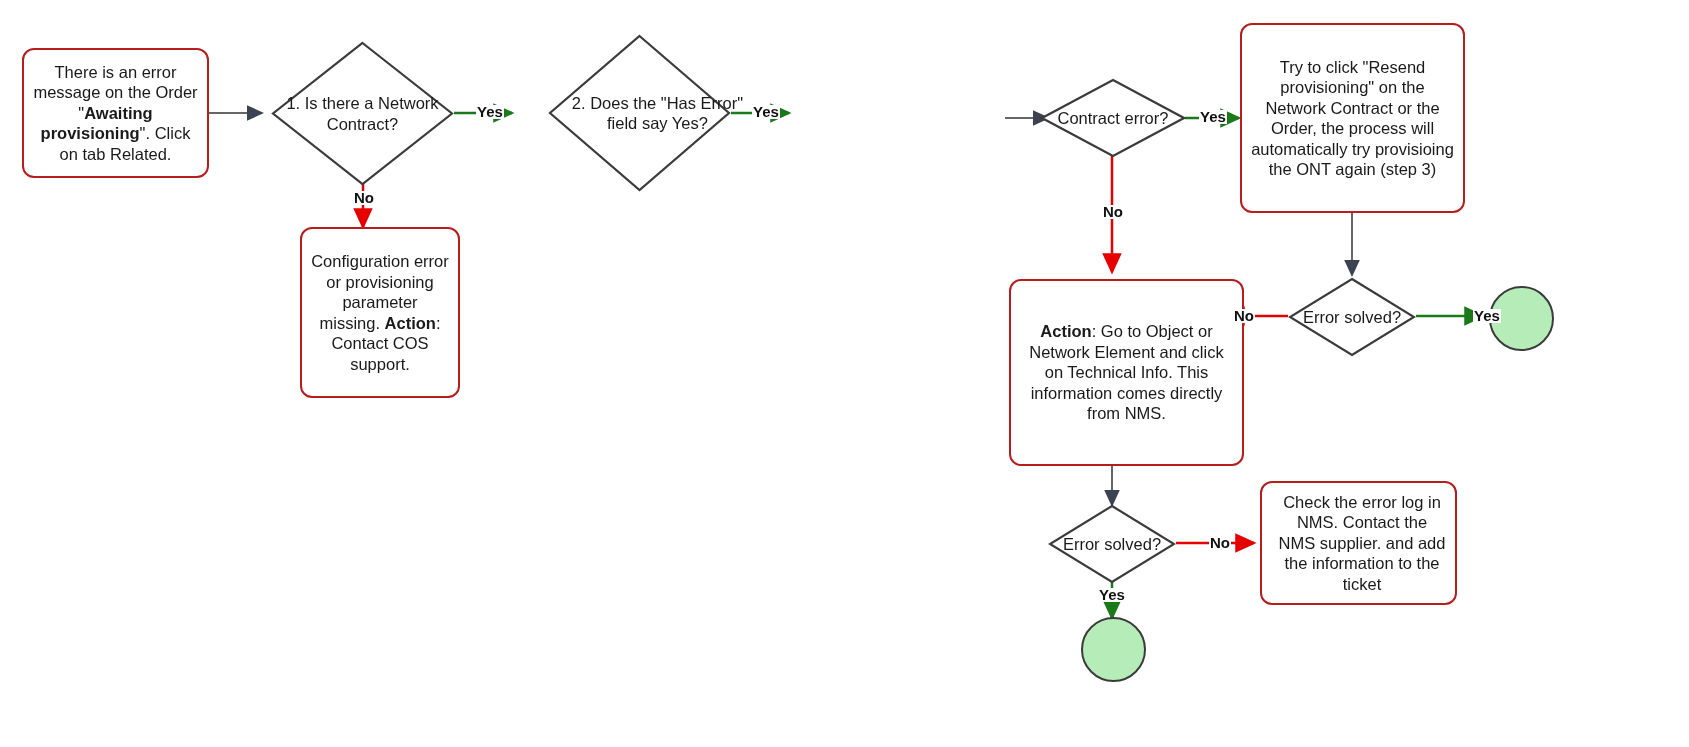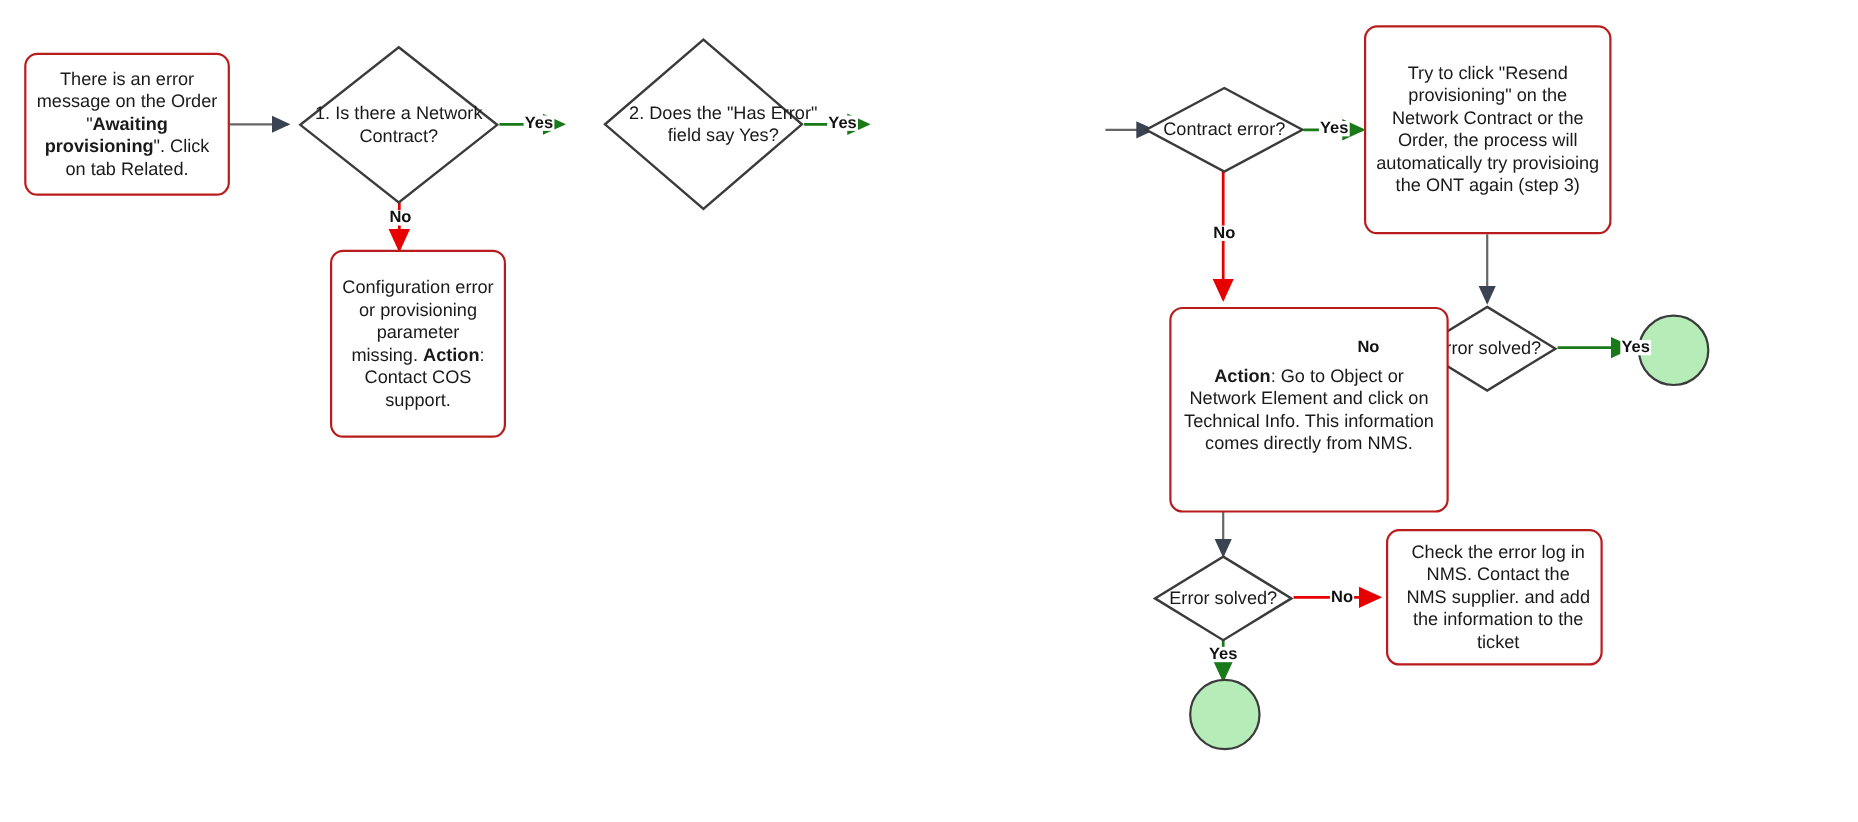--- a/index.html
+++ b/index.html
@@ -162,21 +162,21 @@
 
   <div class="diamond-wrap" style="left:1288px; top:277px; width:128px; height:80px;">
     <svg width="128" height="80" viewBox="0 0 128 80">
       <polygon points="64,2 126,40 64,78 2,40" fill="#ffffff" stroke="#3b3b3b" stroke-width="2.2"></polygon>
     </svg>
     <div class="diamond-label">Error solved?</div>
   </div>
 
   <div class="terminator" style="left:1489px; top:286px; width:61px; height:61px;"></div>
 
-  <div class="node box" style="left:1063px; top:279px; width:254px; height:187px;">
+  <div class="node box" style="left:1009px; top:279px; width:235px; height:187px;">
     <div>
       <b>Action</b>: Go to Object or Network Element and click on Technical Info. This information comes directly from NMS.
     </div>
   </div>
 
   <div class="diamond-wrap" style="left:1048px; top:504px; width:128px; height:80px;">
     <svg width="128" height="80" viewBox="0 0 128 80">
       <polygon points="64,2 126,40 64,78 2,40" fill="#ffffff" stroke="#3b3b3b" stroke-width="2.2"></polygon>
     </svg>
     <div class="diamond-label">Error solved?</div>

